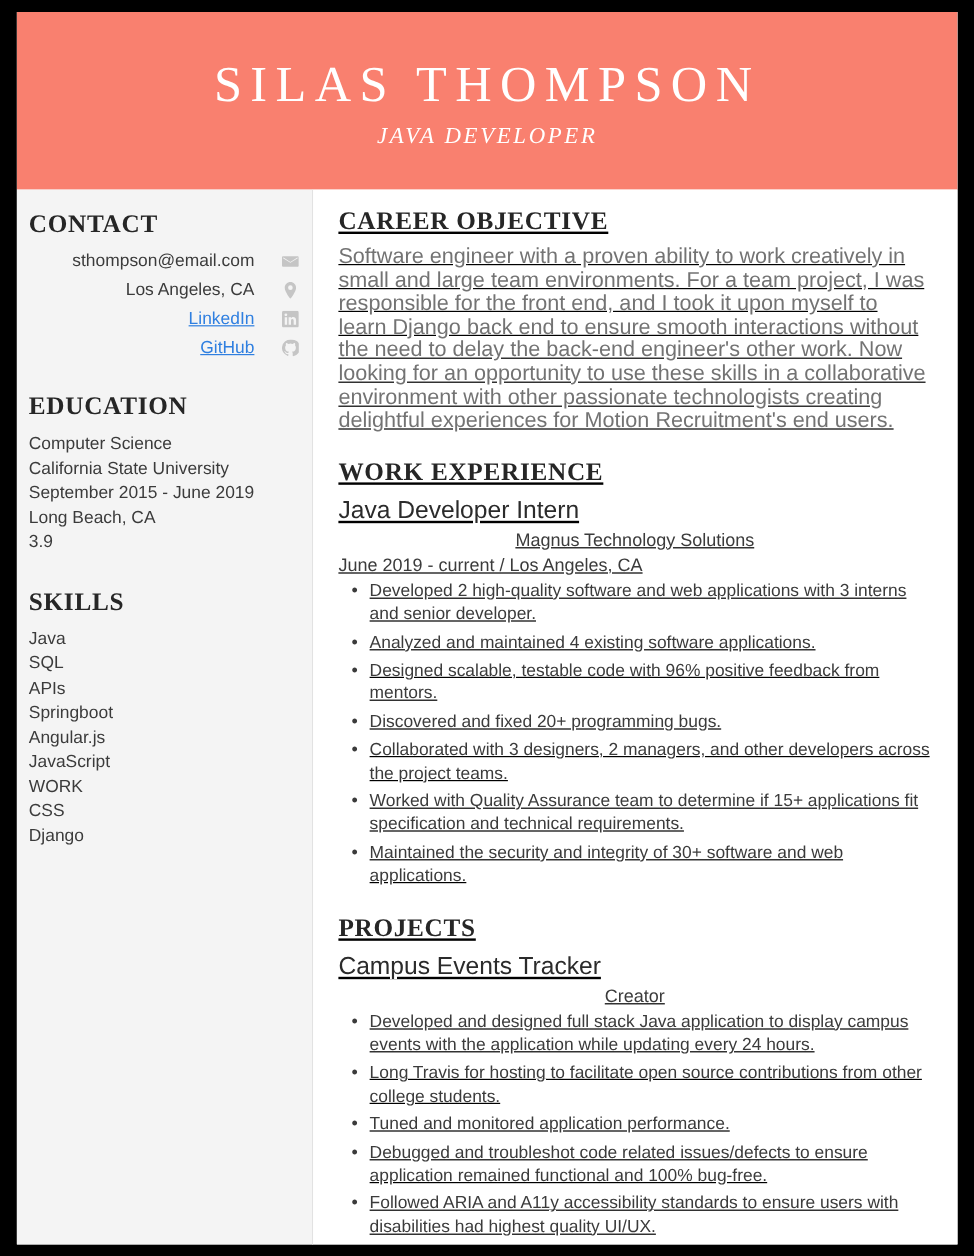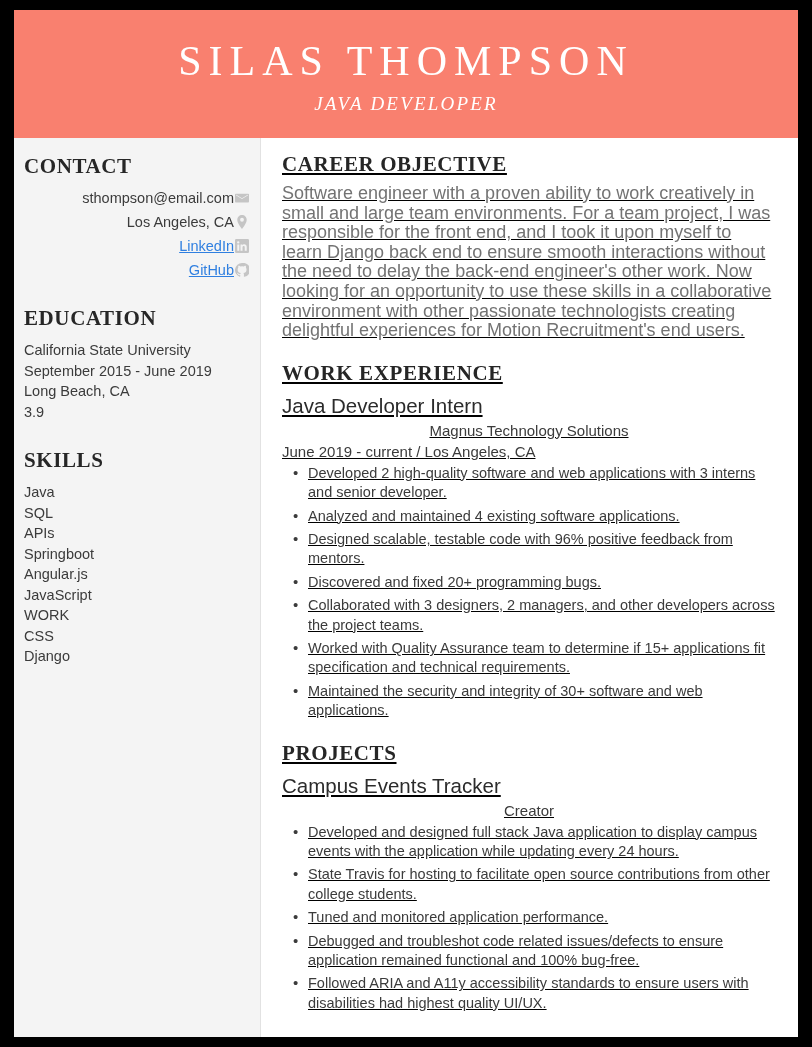--- a/index.html
+++ b/index.html
@@ -17,21 +17,21 @@
     top: 10px;
     width: 784px;
     height: 1027px;
     background: #ffffff;
     overflow: hidden;
   }
 
   
   .header {
     background: #F9806F;
-    height: 128px;
+    height: 148px;
     display: flex;
     flex-direction: column;
     align-items: center;
     justify-content: center;
     padding-top: 6px;
   }
   .header-name {
     font-family: "Liberation Serif", serif;
     font-size: 42px;
     font-weight: 400;
@@ -81,21 +81,21 @@
   }
   .sidebar .sec-head { margin-top: 2px; }
   .sidebar .sec-head.spaced { margin-top: 26px; }
 
   
   .contact-list { margin-top: 1px; }
   .contact-row {
     display: flex;
     align-items: center;
     justify-content: flex-end;
-    gap: 1px;
+    gap: 23px;
     margin-bottom: 4px;
     height: 20px;
   }
   .contact-text {
     font-size: 14.5px;
     color: #3b3b3b;
     line-height: 20px;
     white-space: nowrap;
   }
   .contact-text.link {
@@ -219,20 +219,21 @@
             <span class="contact-icon">
               <svg width="14" height="14" viewBox="0 0 16 16" fill="currentColor">
                 <path d="M8 0a8 8 0 0 0-2.5 15.6c.4.1.5-.2.5-.4v-1.4c-2.2.5-2.7-1-2.7-1-.4-1-.9-1.2-.9-1.2-.7-.5.1-.5.1-.5.8.1 1.2.8 1.2.8.7 1.2 1.9.9 2.4.7.1-.5.3-.9.5-1.1-1.8-.2-3.6-.9-3.6-4 0-.9.3-1.6.8-2.1-.1-.2-.4-1 .1-2.1 0 0 .7-.2 2.2.8a7.6 7.6 0 0 1 4 0c1.5-1 2.2-.8 2.2-.8.5 1.1.2 1.9.1 2.1.5.5.8 1.2.8 2.1 0 3.1-1.8 3.8-3.6 4 .3.3.6.8.6 1.6v2.3c0 .2.1.5.5.4A8 8 0 0 0 8 0z"></path>
               </svg>
             </span>
           </div>
         </div>
 
       <div class="sec-head spaced">EDUCATION</div>
       <div class="side-list" id="education-list">
+          <div class="side-item">Computer Science</div>
           <div class="side-item">California State University</div>
           <div class="side-item">September 2015 - June 2019</div>
           <div class="side-item">Long Beach, CA</div>
           <div class="side-item">3.9</div>
         </div>
 
       <div class="sec-head spaced">SKILLS</div>
       <div class="side-list" id="skills-list">
           <div class="side-item">Java</div>
           <div class="side-item">SQL</div>
@@ -269,21 +270,21 @@
             <li>Maintained the security and integrity of 30+ software and web applications.</li>
           </ul>
       </div>
 
       <div class="sec-block tight">
         <div class="sec-head">PROJECTS</div>
         <div class="job-title">Campus Events Tracker</div>
         <div class="job-company">Creator</div>
         <ul class="bullets" id="project-bullets">
             <li>Developed and designed full stack Java application to display campus events with the application while updating every 24 hours.</li>
-            <li>State Travis for hosting to facilitate open source contributions from other college students.</li>
+            <li>Long Travis for hosting to facilitate open source contributions from other college students.</li>
             <li>Tuned and monitored application performance.</li>
             <li>Debugged and troubleshot code related issues/defects to ensure application remained functional and 100% bug-free.</li>
             <li>Followed ARIA and A11y accessibility standards to ensure users with disabilities had highest quality UI/UX.</li>
           </ul>
       </div>
 
     </div>
   </div>
 </div>
 

